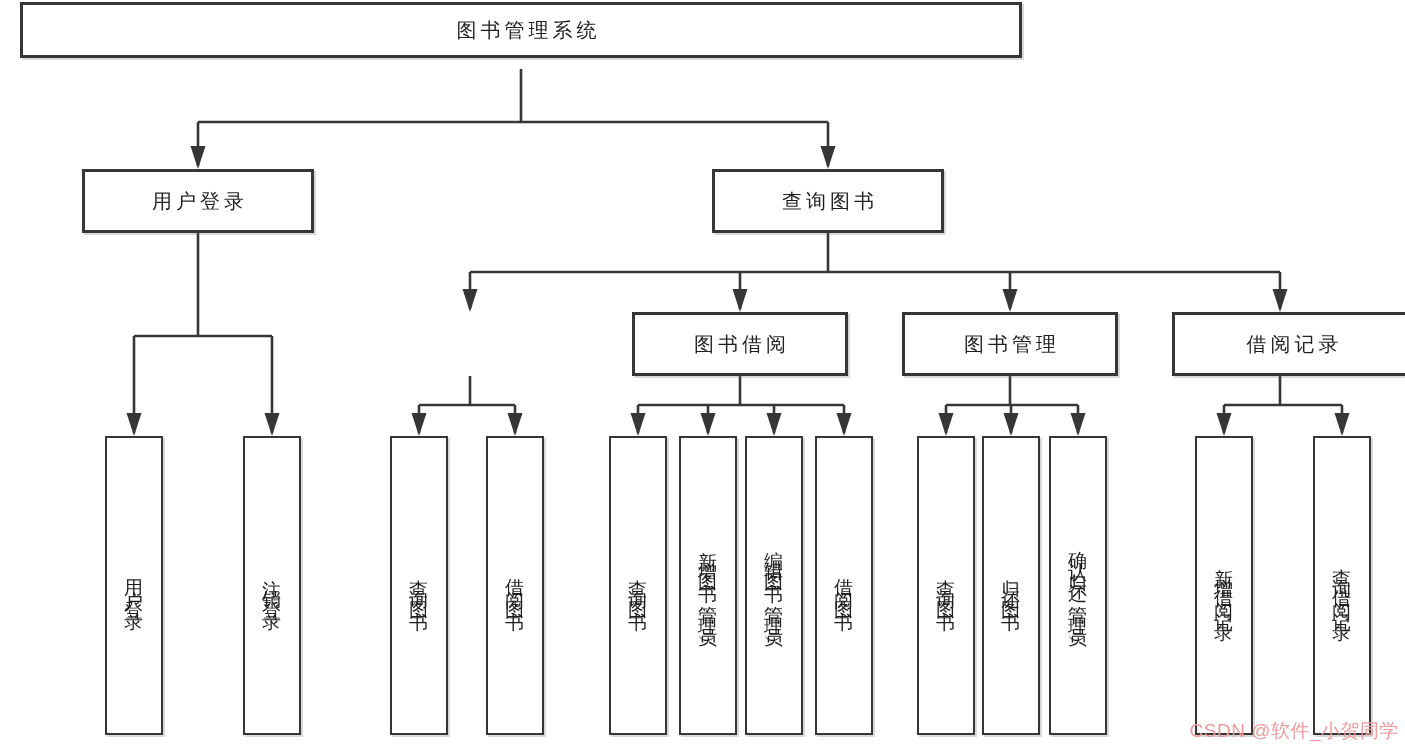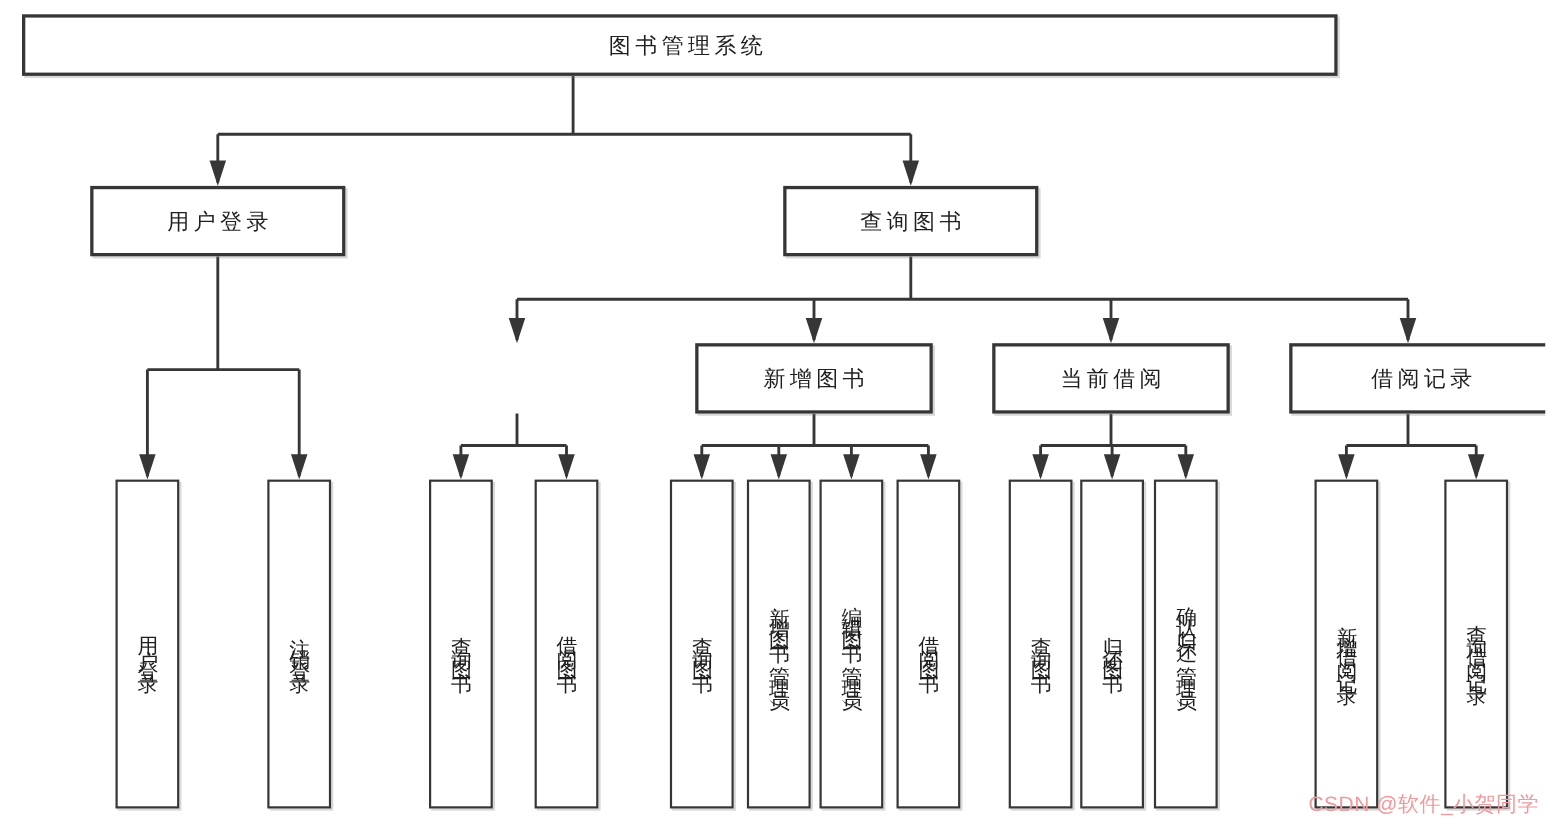--- a/index.html
+++ b/index.html
@@ -88,27 +88,27 @@
       <path class="arr" d="M766.5 413 L781.5 413 L774 436 Z"></path>
       <path class="arr" d="M836.5 413 L851.5 413 L844 436 Z"></path>
       <path class="arr" d="M938.5 413 L953.5 413 L946 436 Z"></path>
       <path class="arr" d="M1003.5 413 L1018.5 413 L1011 436 Z"></path>
       <path class="arr" d="M1070.5 413 L1085.5 413 L1078 436 Z"></path>
       <path class="arr" d="M1216.5 413 L1231.5 413 L1224 436 Z"></path>
       <path class="arr" d="M1334.5 413 L1349.5 413 L1342 436 Z"></path>
     </g>
   </svg>
 
-  <div class="node h" style="left:20px; top:13px; width:1196px; height:56px;padding-left:11px;">图书管理系统</div>
+  <div class="node h" style="left:20px; top:2px; width:1002px; height:56px;padding-left:11px;">图书管理系统</div>
 
   <div class="node h" style="left:82px; top:169px; width:232px; height:64px;">用户登录</div>
   <div class="node h" style="left:712px; top:169px; width:232px; height:64px;">查询图书</div>
 
-  <div class="node h" style="left:632px; top:312px; width:216px; height:64px;">新增图书</div>
-  <div class="node h" style="left:902px; top:312px; width:216px; height:64px;">当前借阅</div>
+  <div class="node h" style="left:632px; top:312px; width:216px; height:64px;">图书借阅</div>
+  <div class="node h" style="left:902px; top:312px; width:216px; height:64px;">图书管理</div>
   <div class="node h" style="left:1172px; top:312px; width:241px; height:64px;">借阅记录</div>
 
   <div class="node v" style="left:105px; top:436px; width:58px; height:299px;">用户登录</div>
   <div class="node v" style="left:243px; top:436px; width:58px; height:299px;">注销登录</div>
 
   <div class="node v" style="left:390px; top:436px; width:58px; height:299px;">查询图书</div>
   <div class="node v" style="left:486px; top:436px; width:58px; height:299px;">借阅图书</div>
 
   <div class="node v" style="left:609px; top:436px; width:58px; height:299px;">查询图书</div>
   <div class="node v" style="left:679px; top:436px; width:58px; height:299px;">新增图书（管理员）</div>

